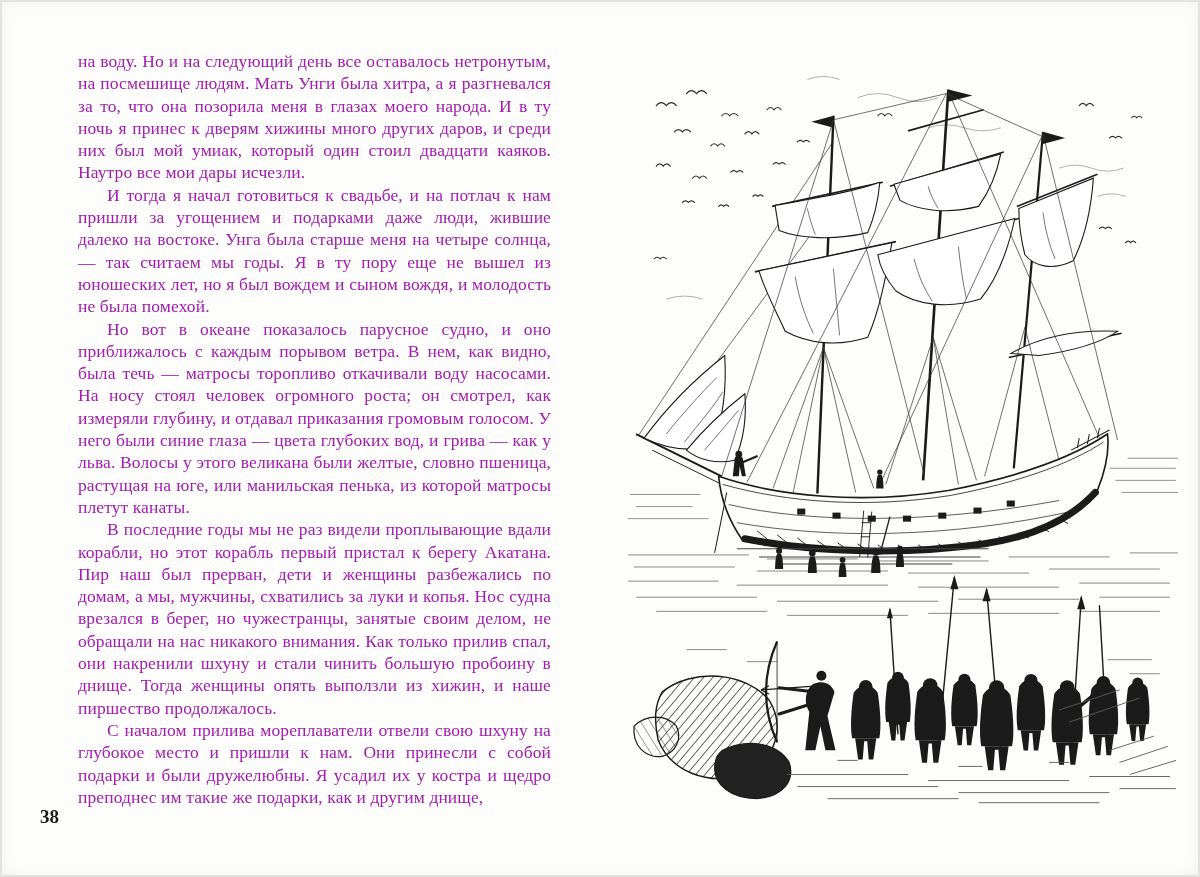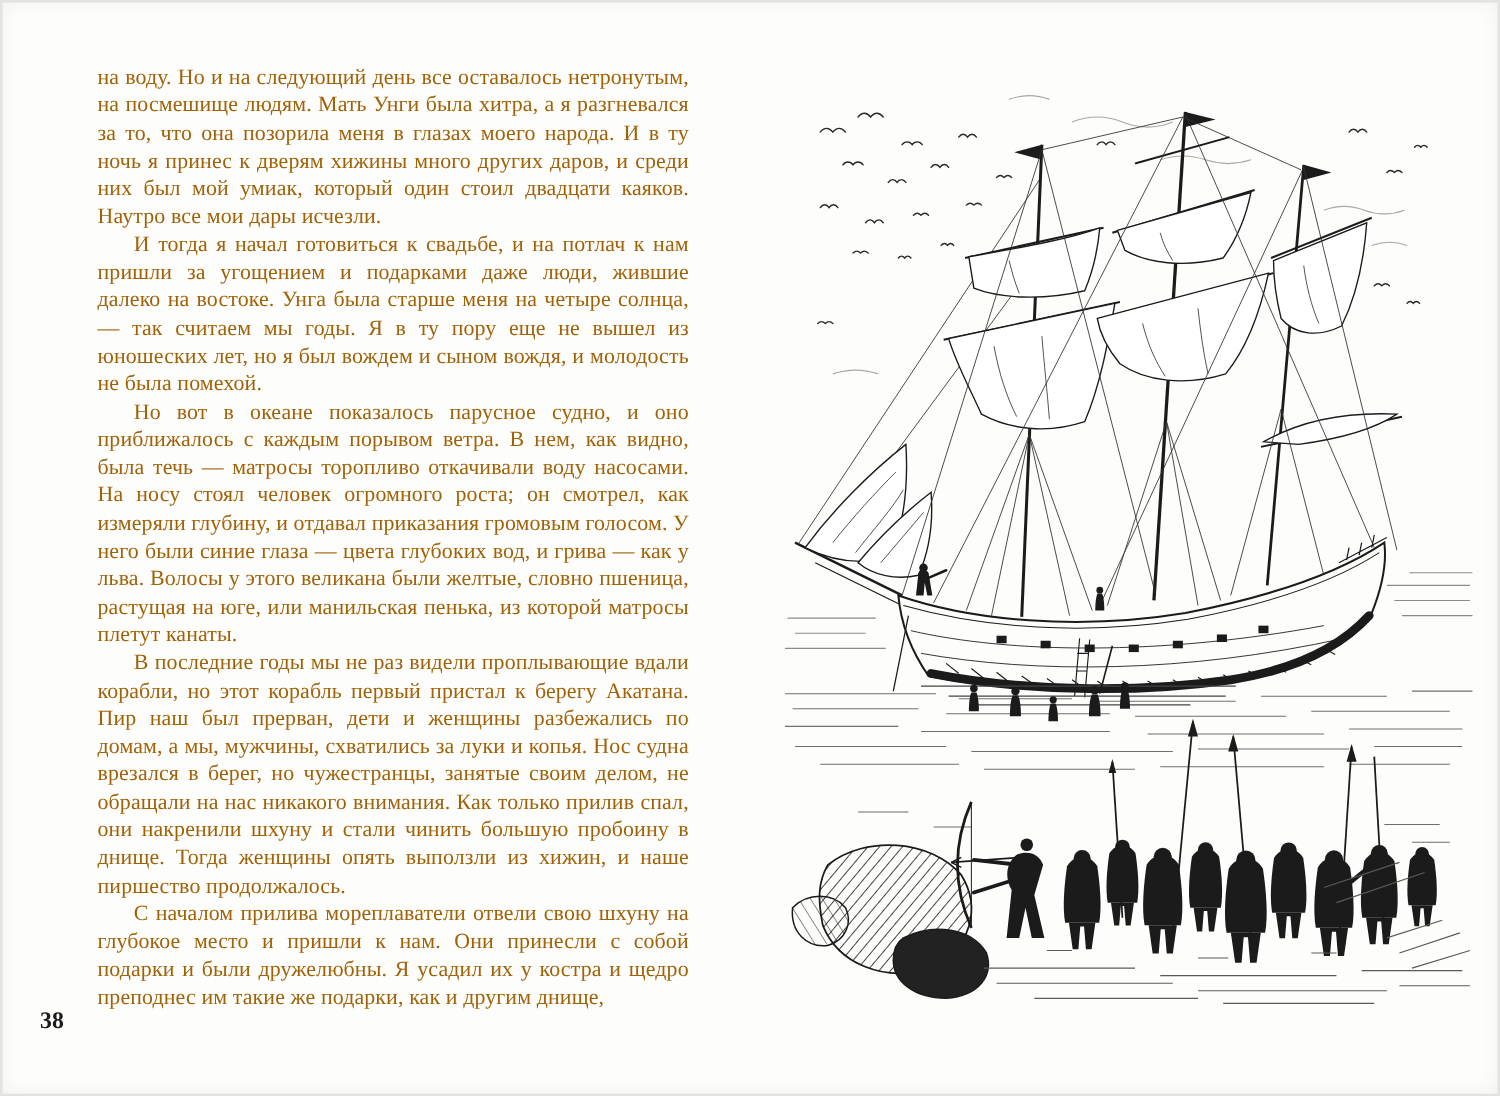--- a/index.html
+++ b/index.html
@@ -14,25 +14,25 @@
     box-shadow:inset 0 0 0 2px #e2e2df, inset 0 0 18px rgba(0,0,0,.06);
   }
   .text-column{
     position:absolute;left:78px;top:50px;width:473px;
   }
   .para{
     margin:0;
     font-size:17.5px;line-height:22.3px;
     text-align:justify;text-indent:29px;
     letter-spacing:.1px;
-    color:#a16207;
+    color:#a21caf;
   }
   .para.no-indent{text-indent:0;}
   .page-number{
-    position:absolute;left:32px;top:806px;
+    position:absolute;left:40px;top:806px;
     font-weight:bold;font-size:19px;color:#1b1b1b;
   }
   .illustration{
     position:absolute;left:626px;top:44px;width:556px;height:768px;margin:0;
   }
   .illustration svg{width:100%;height:100%;display:block;}
 </style>
 </head>
 <body>
 

